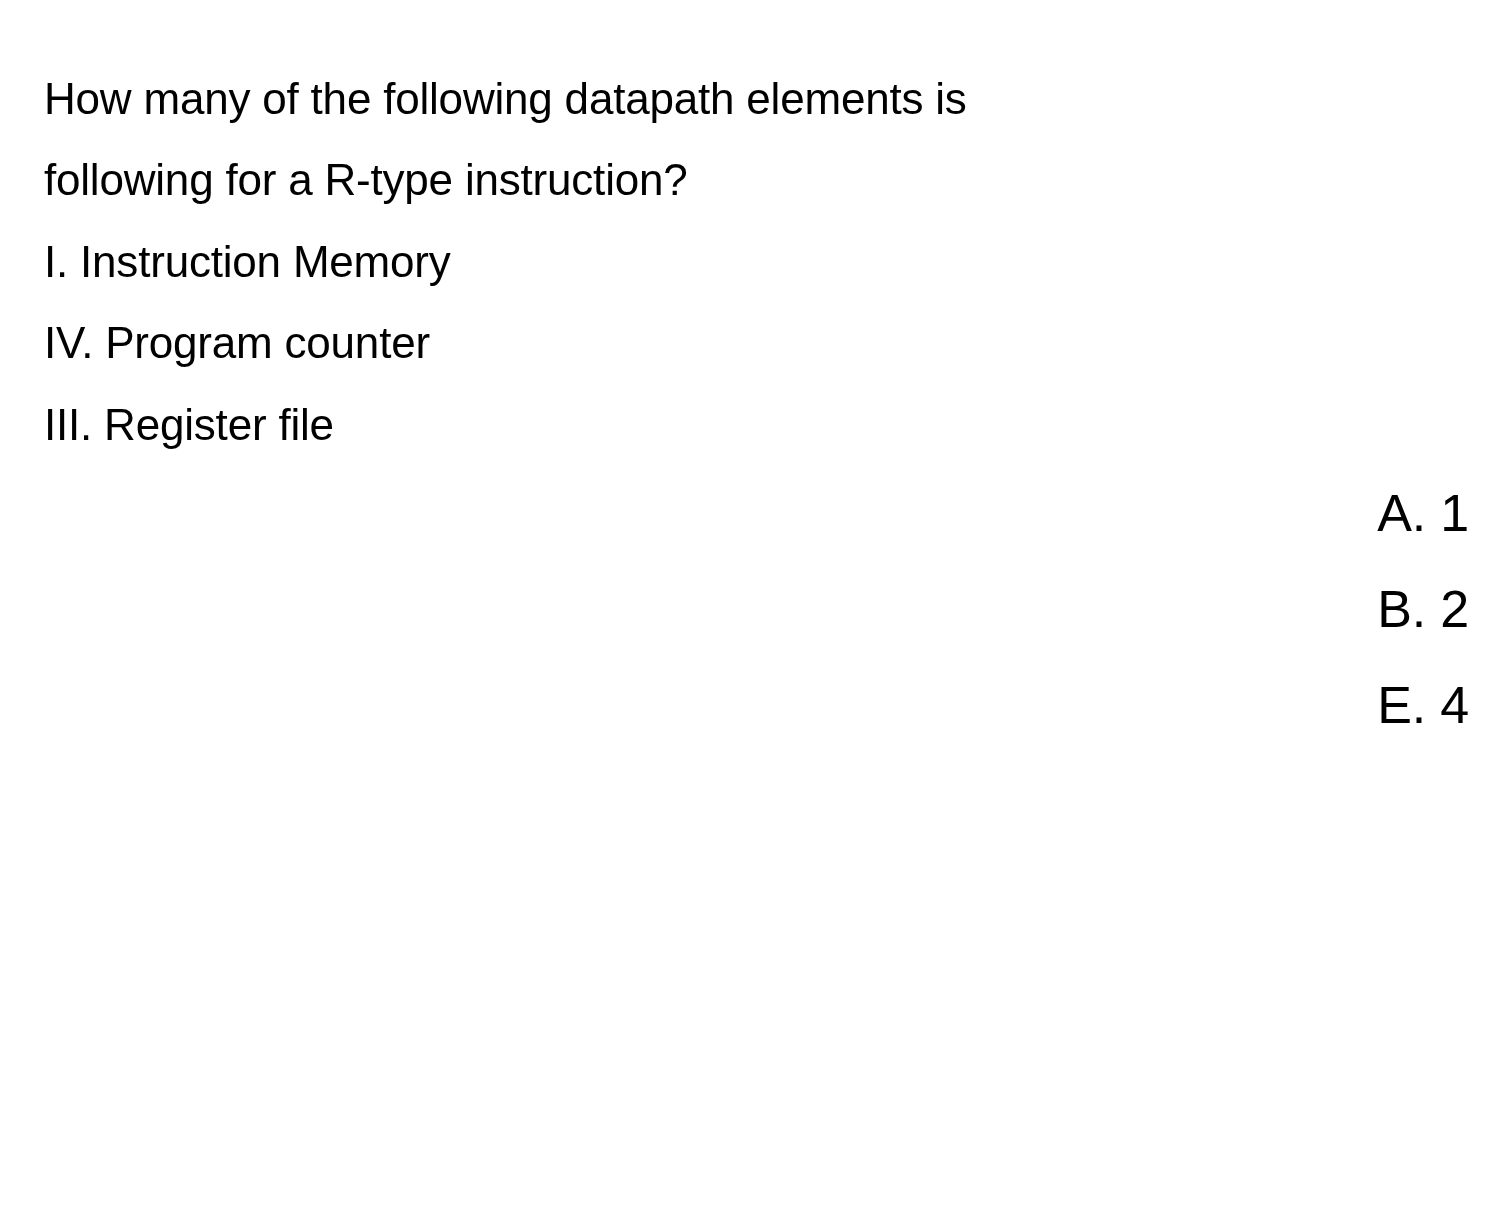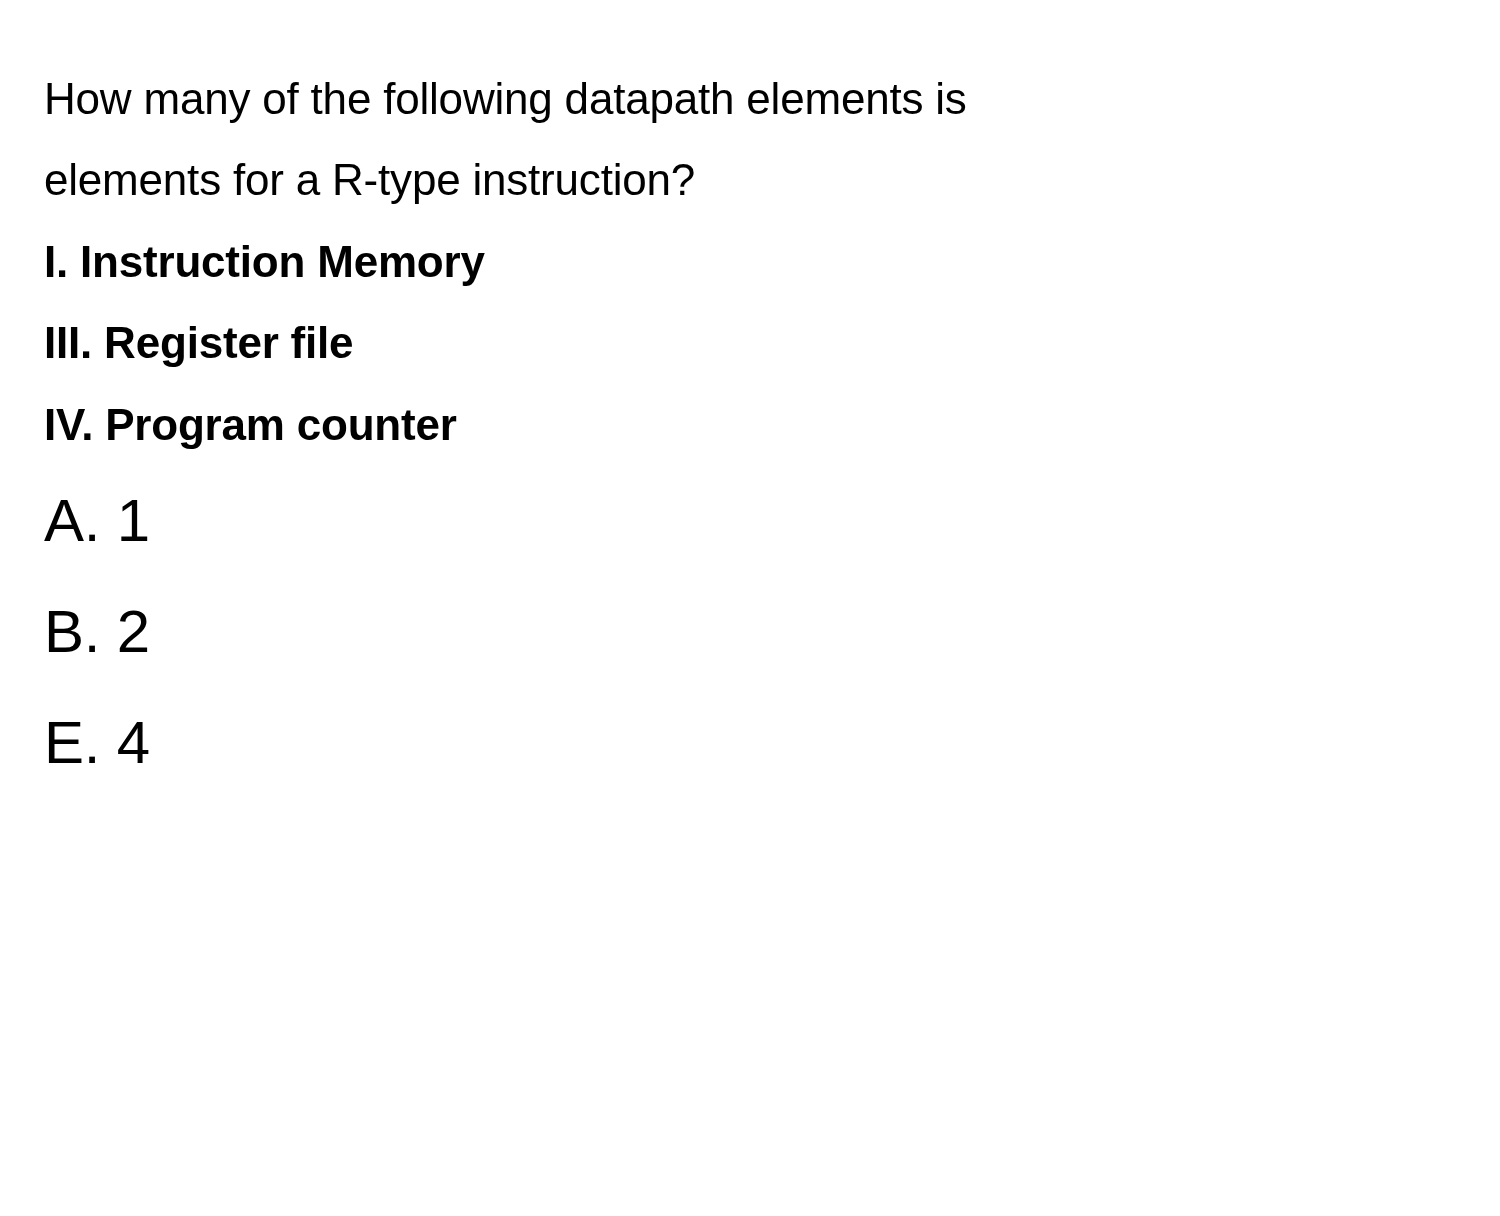--- a/index.html
+++ b/index.html
@@ -18,38 +18,39 @@
   .question-line {
     font-size: 44px;
     line-height: 1.85;
     letter-spacing: -0.2px;
     font-weight: 400;
   }
   .item-line {
     font-size: 44px;
     line-height: 1.85;
     letter-spacing: -0.2px;
-    font-weight: 700;
+    font-weight: 400;
   }
   .option-line {
-    font-size: 60px;
+    font-size: 52px;
     line-height: 1.85;
     letter-spacing: -0.2px;
     font-weight: 400;
+    text-align: right;
   }
 </style>
 </head>
 <body>
 
 <div class="page">
 
   <div class="question-line">How many of the following datapath elements is</div>
-  <div class="question-line">elements for a R-type instruction?</div>
+  <div class="question-line">following for a R-type instruction?</div>
 
   <div class="item-line">I. Instruction Memory</div>
+  <div class="item-line">IV. Program counter</div>
   <div class="item-line">III. Register file</div>
-  <div class="item-line">IV. Program counter</div>
 
   <div class="option-line">A. 1</div>
   <div class="option-line">B. 2</div>
   <div class="option-line">E. 4</div>
 
 </div>
 
 </body></html>

